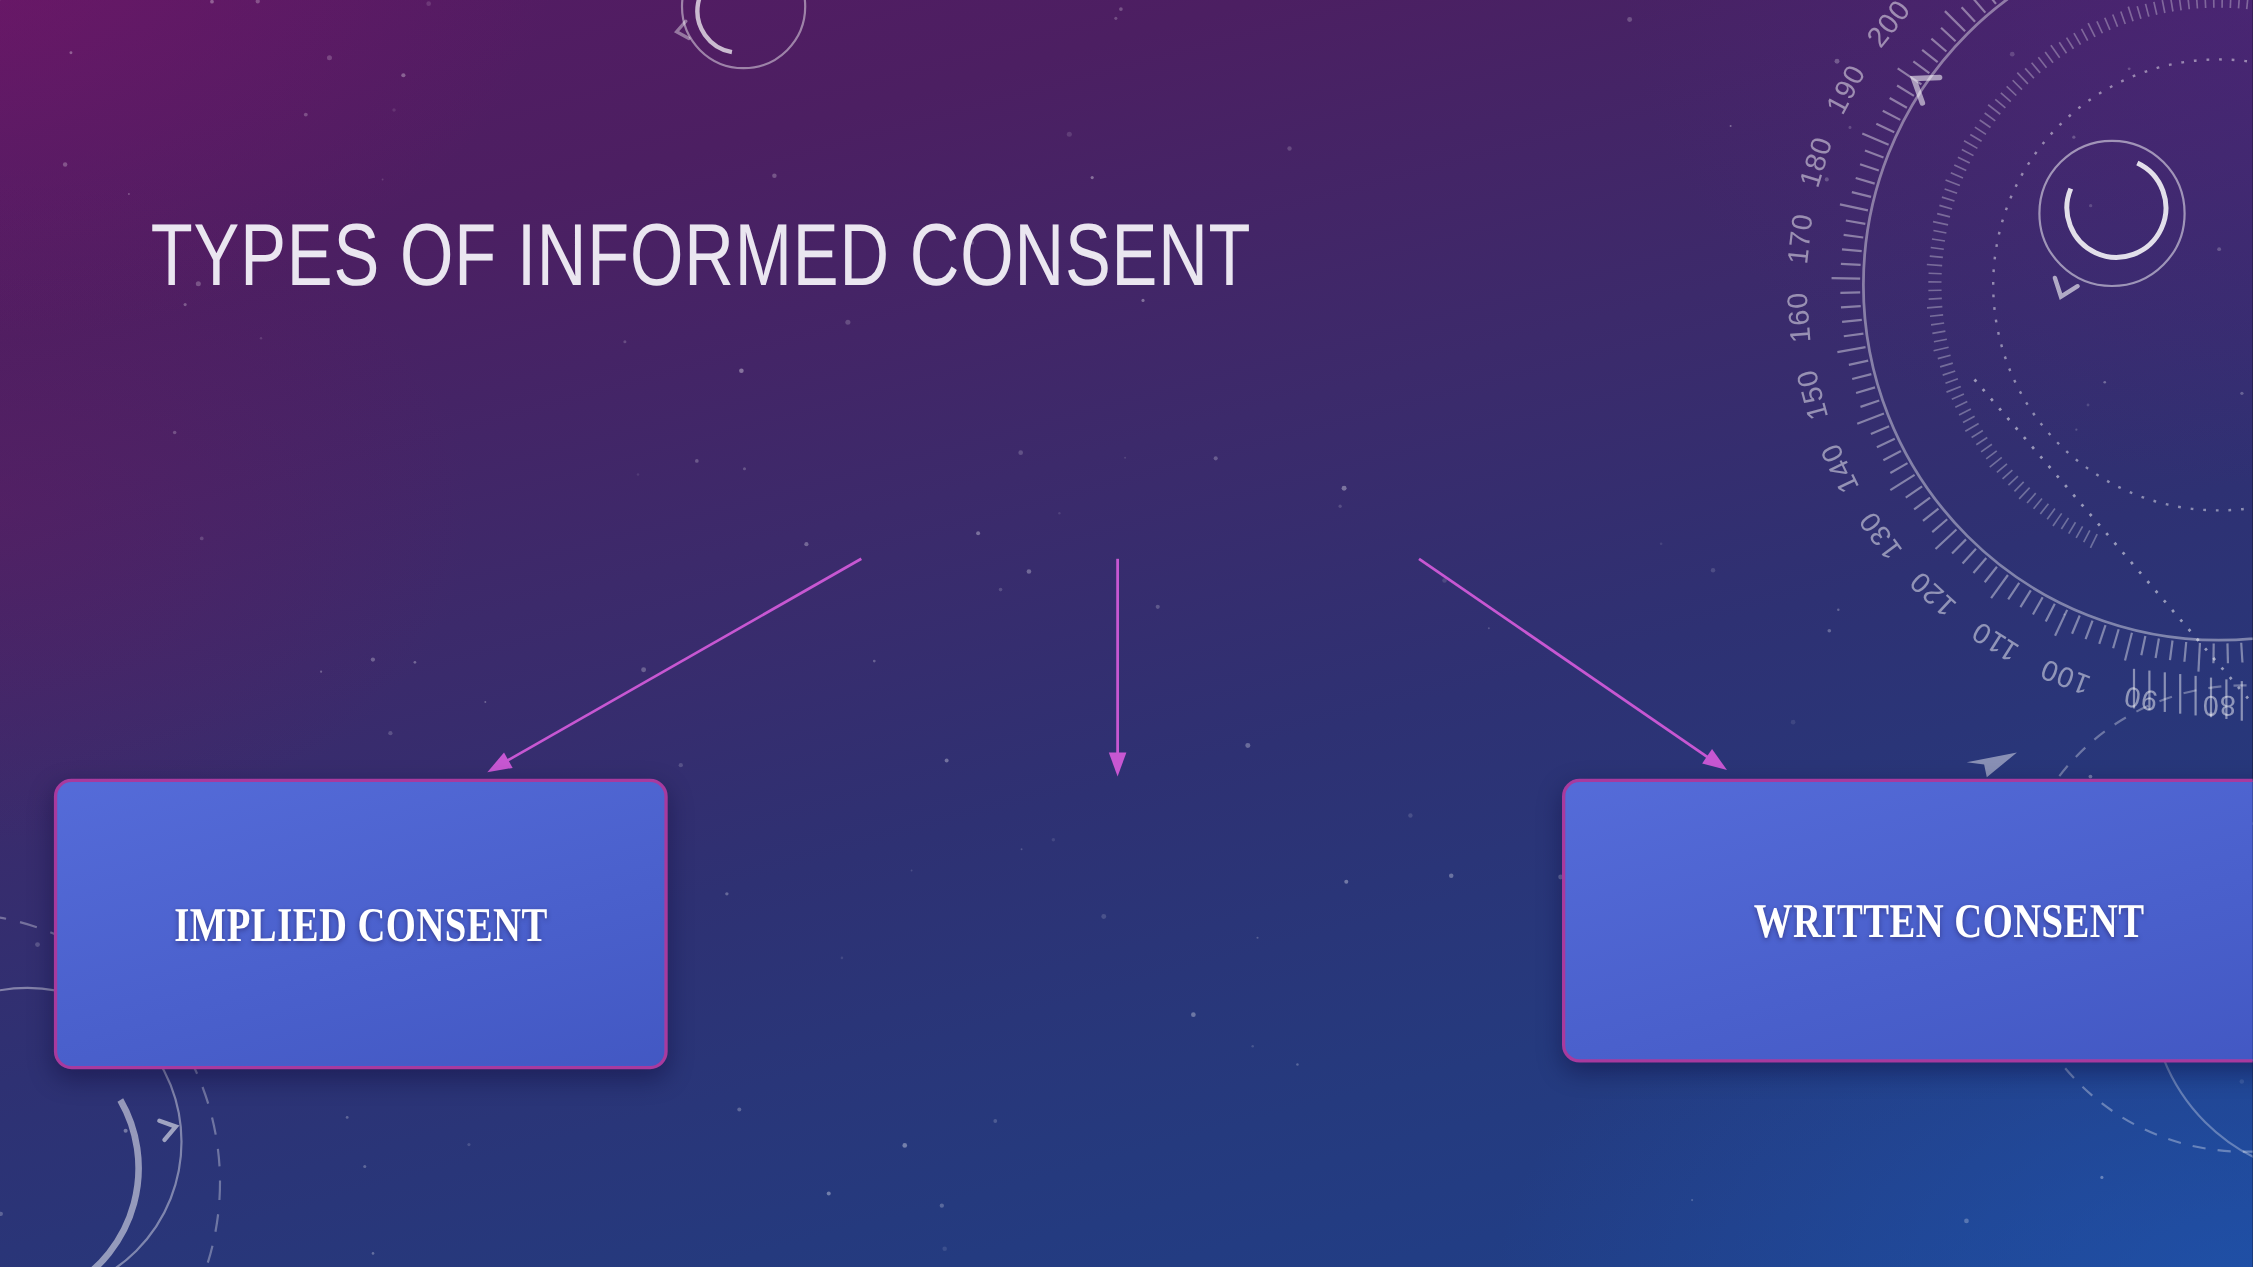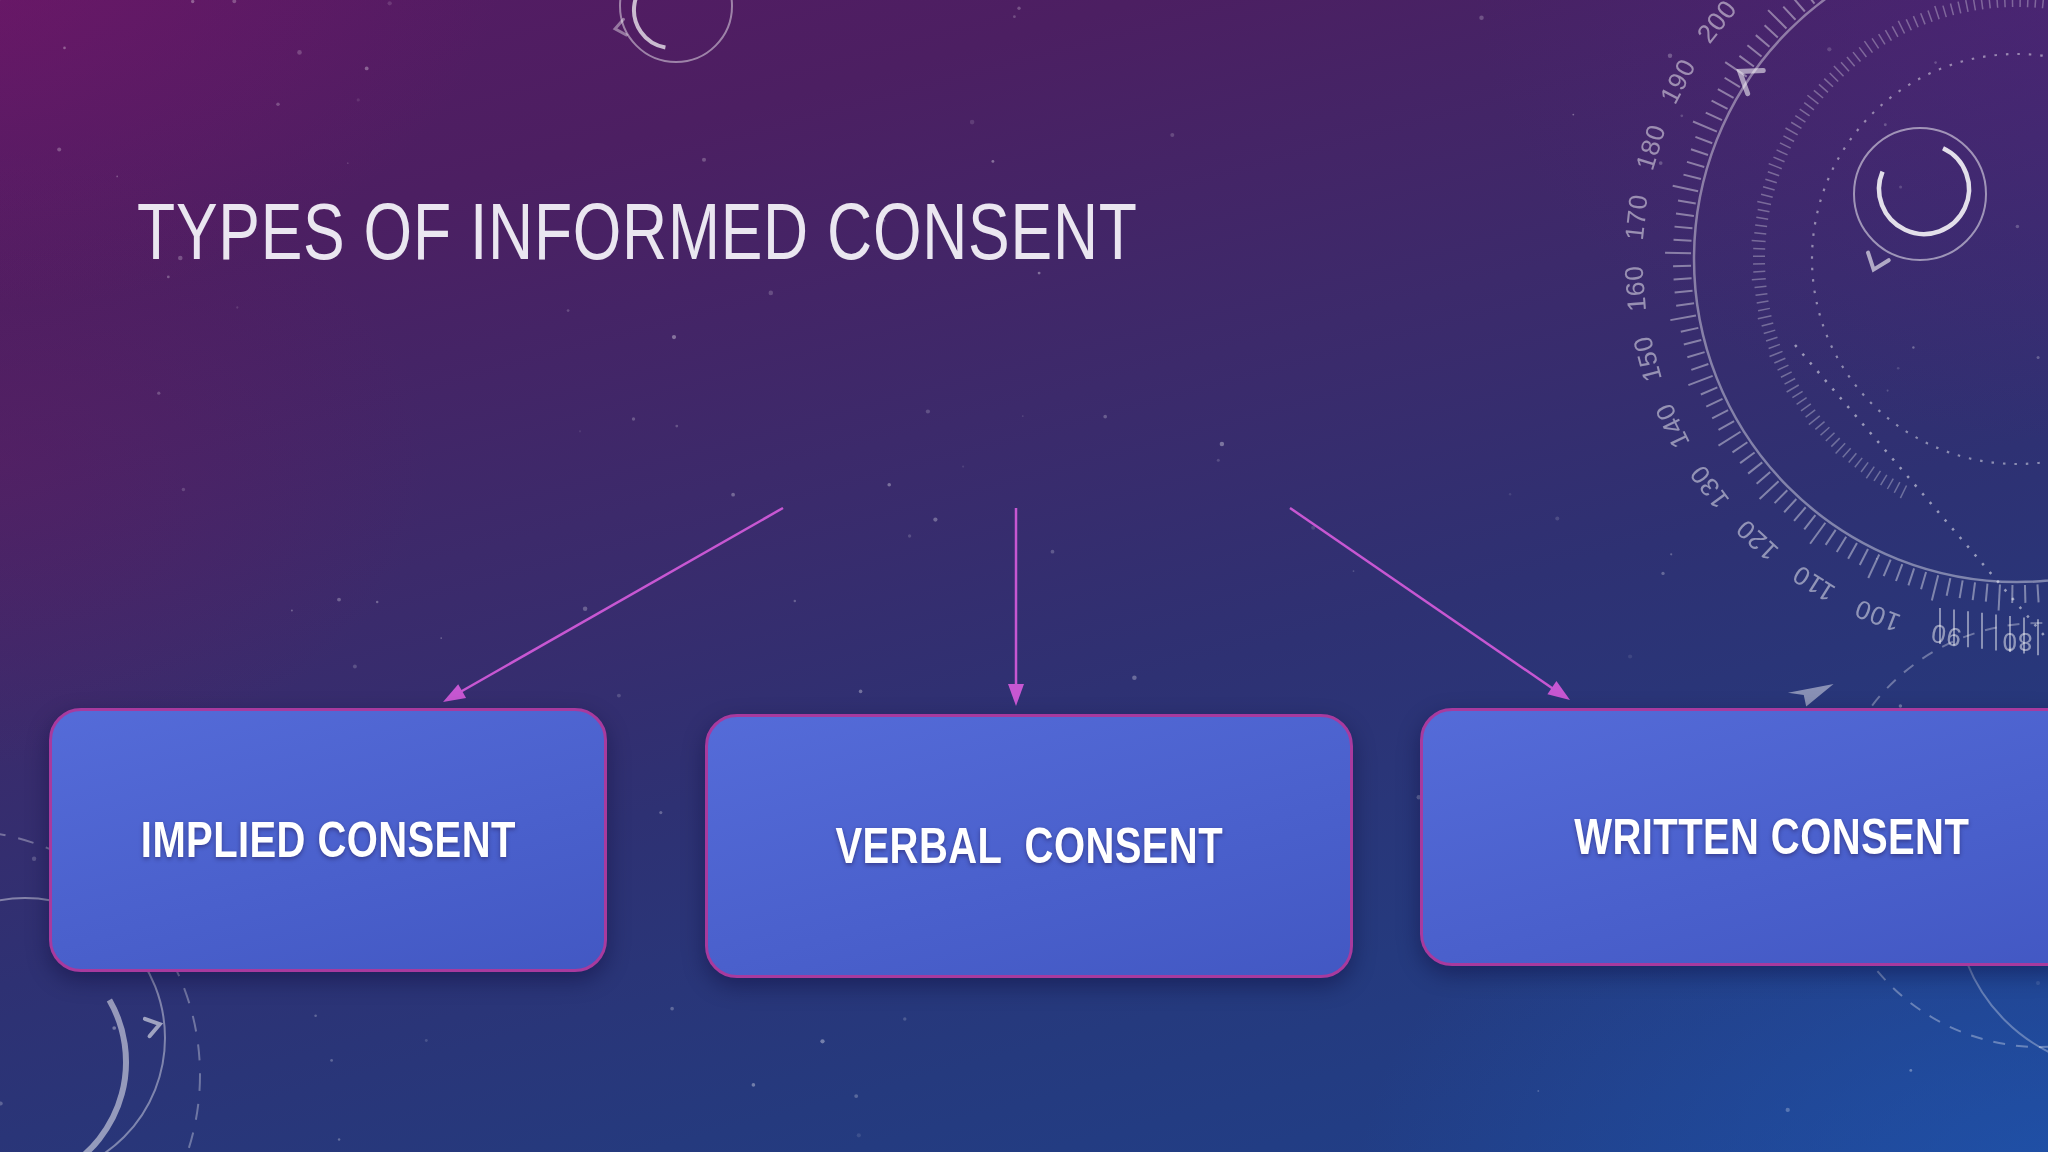--- a/index.html
+++ b/index.html
@@ -30,25 +30,26 @@
     text-shadow:0 2px 5px rgba(20,0,45,.38);
   }
   .node-root{
     left:656px;top:302px;width:714px;height:206px;border-radius:38px;
     background:linear-gradient(160deg, rgba(255,255,255,.08), rgba(20,0,40,.10)), var(--rootfill,#ab46c3);
     border:3px solid var(--rootborder,#7b3092);
     box-shadow:0 8px 22px rgba(10,0,35,.38);
     font-size:44px;
   }
   .node-child{
-    border-radius:32px;
+    border-radius:16px;
     background:linear-gradient(165deg, rgba(255,255,255,.06), rgba(0,0,30,.10)), var(--childfill,#4a62d6);
     border:3px solid var(--childborder,#a83a9e);
     box-shadow:0 8px 22px rgba(8,0,45,.38);
-    font-size:50px;
+    font-size:44px;
+    font-family:Liberation Serif, serif;
   }
   #node-implied{left:49px;top:708px;width:558px;height:264px;}
   #node-verbal{left:705px;top:714px;width:648px;height:264px;}
   #node-written{left:1420px;top:708px;width:660px;height:258px;padding-left:44px;}
   .connector-line{stroke:var(--connector,#c757d2);stroke-width:2.5;}
   .connector-head{fill:var(--connector,#c757d2);}
 </style>
 </head>
 <body>
 
@@ -413,20 +414,17 @@
     <polygon class="connector-head" points="443,702 458.2,684.2 466.1,698.1"></polygon>
     <line class="connector-line" x1="1016" y1="508" x2="1016" y2="700"></line>
     <polygon class="connector-head" points="1016,706 1008,684 1024,684"></polygon>
     <line class="connector-line" x1="1290" y1="508" x2="1565" y2="697"></line>
     <polygon class="connector-head" points="1570,700 1547.4,694.2 1556.4,681"></polygon>
   </svg>
 
   <div class="node node-child" id="node-implied">
     <span class="node-label">IMPLIED CONSENT</span>
   </div>
-  <div class="node node-child" id="node-verbal">
-    <span class="node-label">VERBAL  CONSENT</span>
-  </div>
   <div class="node node-child" id="node-written">
     <span class="node-label">WRITTEN CONSENT</span>
   </div>
 
 </div>
 
 </body></html>

